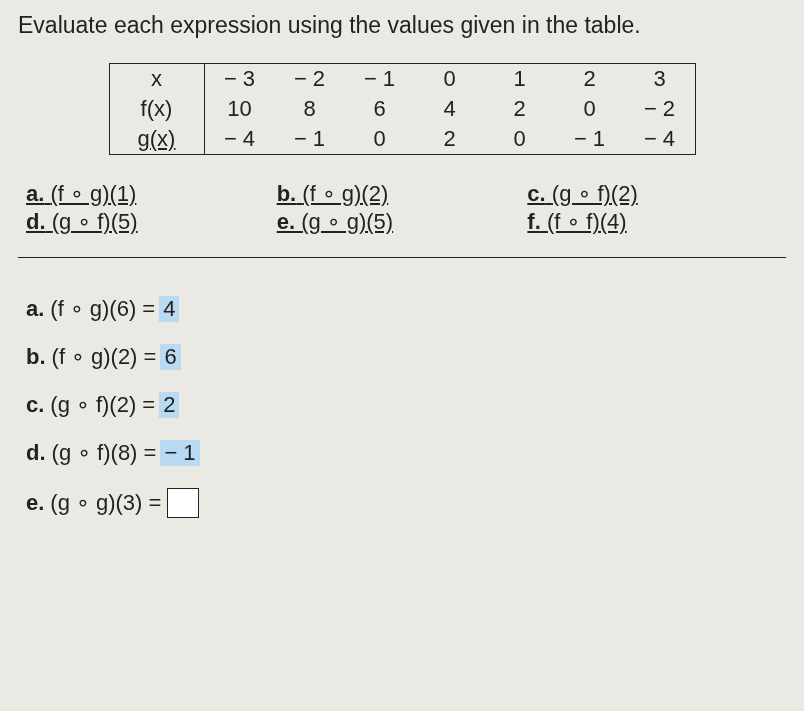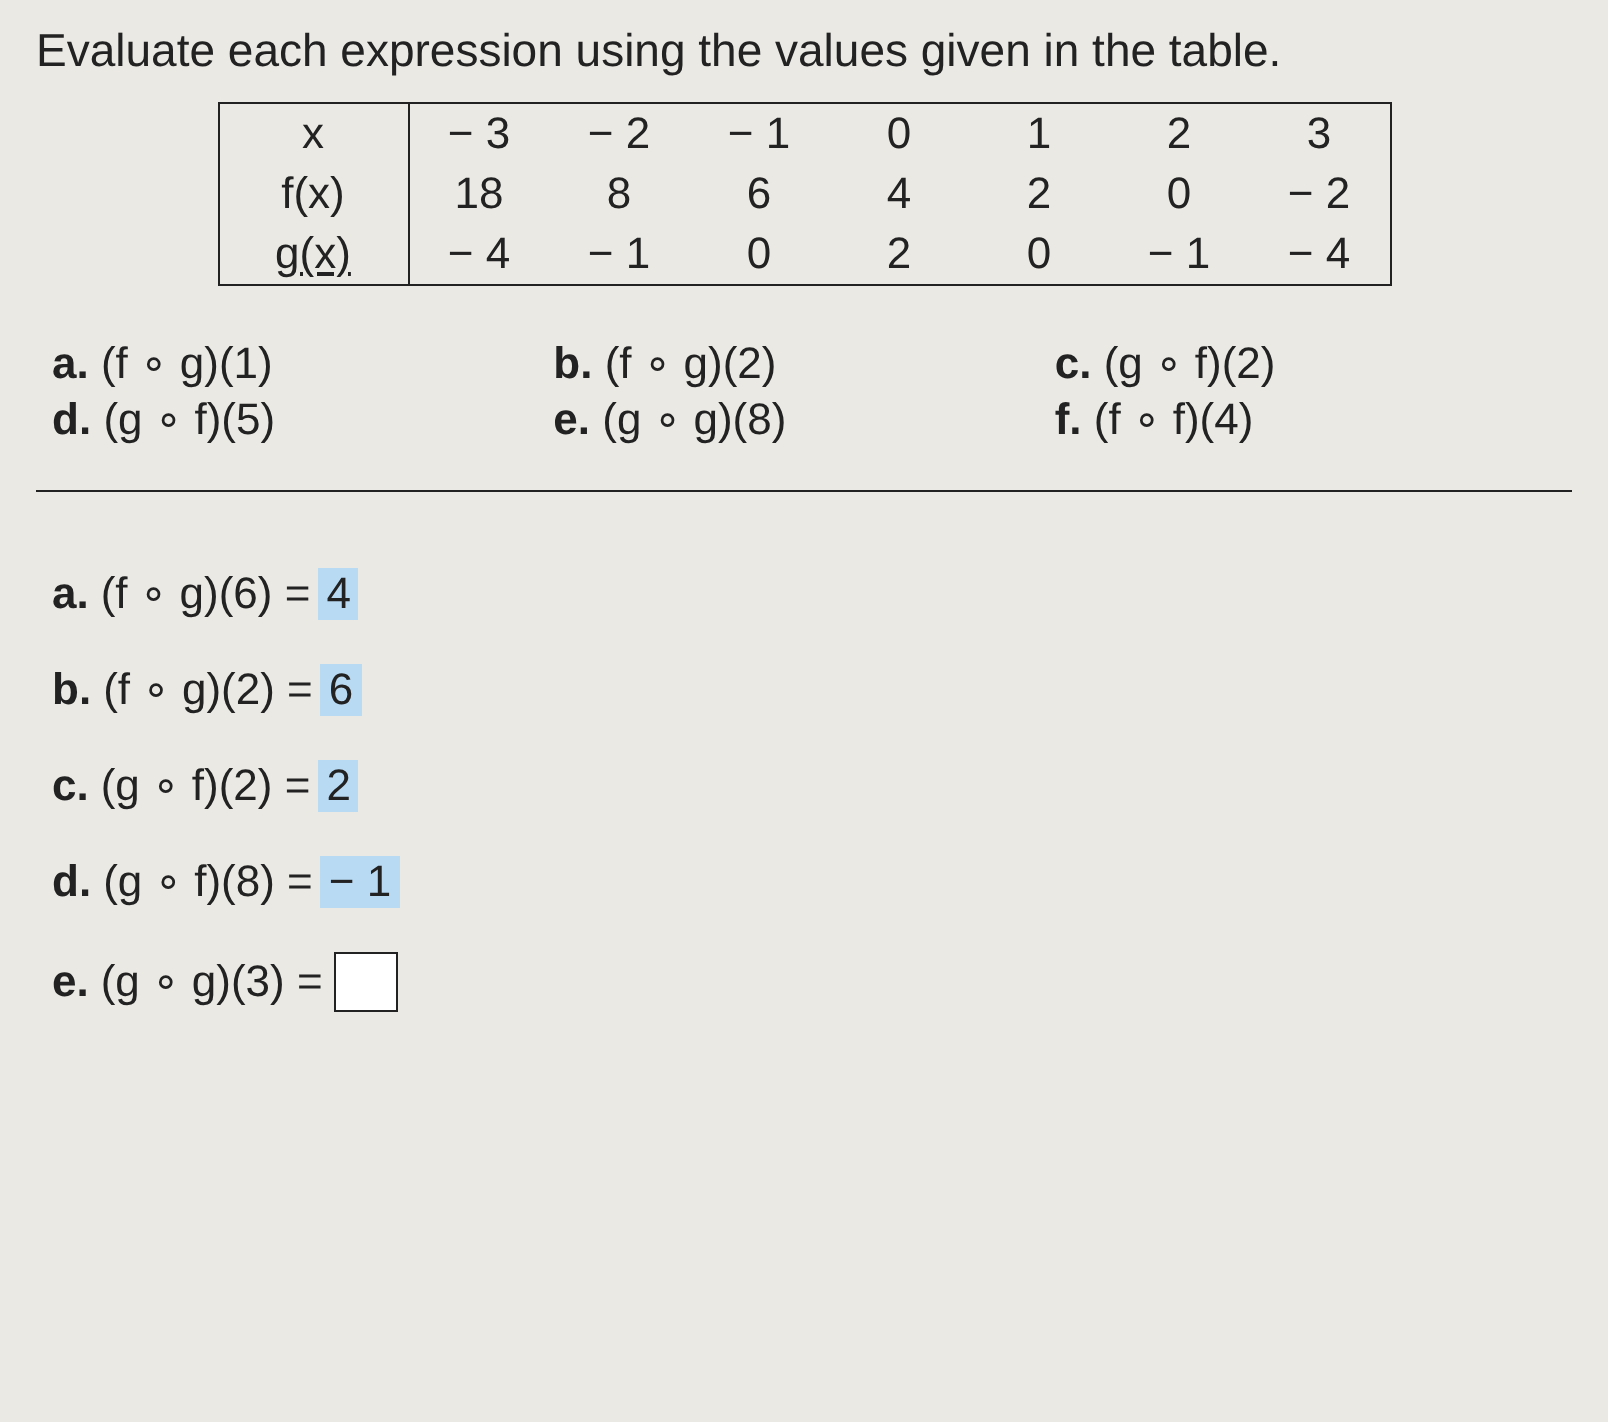--- a/index.html
+++ b/index.html
@@ -7,21 +7,21 @@
       padding: 12px 18px;
       font-family: Arial, Helvetica, sans-serif;
       font-size: 22px;
       color: #222;
       background: #eae9e4;
       width: 804px;
       height: 711px;
       box-sizing: border-box;
     }
     .instruction {
-      margin-bottom: 12px;
+      margin-bottom: 24px;
       font-size: 23px;
     }
     .data-table {
       border-collapse: collapse;
       margin: 0 auto 24px auto;
     }
     .data-table td {
       padding: 2px 16px;
       text-align: center;
       min-width: 38px;
@@ -40,21 +40,21 @@
     .underline { text-decoration: underline; }
     
     .question-block {
       display: flex;
       justify-content: space-between;
       padding: 0 8px 20px 8px;
       border-bottom: 1.5px solid #222;
       margin-bottom: 38px;
     }
     .qcol { flex: 1; }
-    .ql { margin: 2px 0; font-size: 22px; }
+    .ql { margin: 2px 0; font-size: 22px; text-decoration: underline; }
     .bold { font-weight: bold; }
     
     .answers { padding-left: 8px; }
     .ans-line {
       margin: 22px 0;
       font-size: 22px;
       display: flex;
       align-items: center;
     }
     .ans-prefix { margin-right: 6px; }
@@ -85,21 +85,21 @@
     <td>− 3</td>
     <td>− 2</td>
     <td>− 1</td>
     <td>0</td>
     <td>1</td>
     <td>2</td>
     <td>3</td>
   </tr>
   <tr>
     <td class="row-header">f(x)</td>
-    <td>18</td>
+    <td>10</td>
     <td>8</td>
     <td>6</td>
     <td>4</td>
     <td>2</td>
     <td>0</td>
     <td>− 2</td>
   </tr>
   <tr>
     <td class="row-header underline">g(x)</td>
     <td>− 4</td>
@@ -124,21 +124,21 @@
       <span>(g ∘ f)(5)</span>
     </div>
   </div>
   <div class="qcol">
     <div class="ql">
       <span class="bold">b.</span>
       <span>(f ∘ g)(2)</span>
     </div>
     <div class="ql">
       <span class="bold">e.</span>
-      <span>(g ∘ g)(8)</span>
+      <span>(g ∘ g)(5)</span>
     </div>
   </div>
   <div class="qcol">
     <div class="ql">
       <span class="bold">c.</span>
       <span>(g ∘ f)(2)</span>
     </div>
     <div class="ql">
       <span class="bold">f.</span>
       <span>(f ∘ f)(4)</span>

